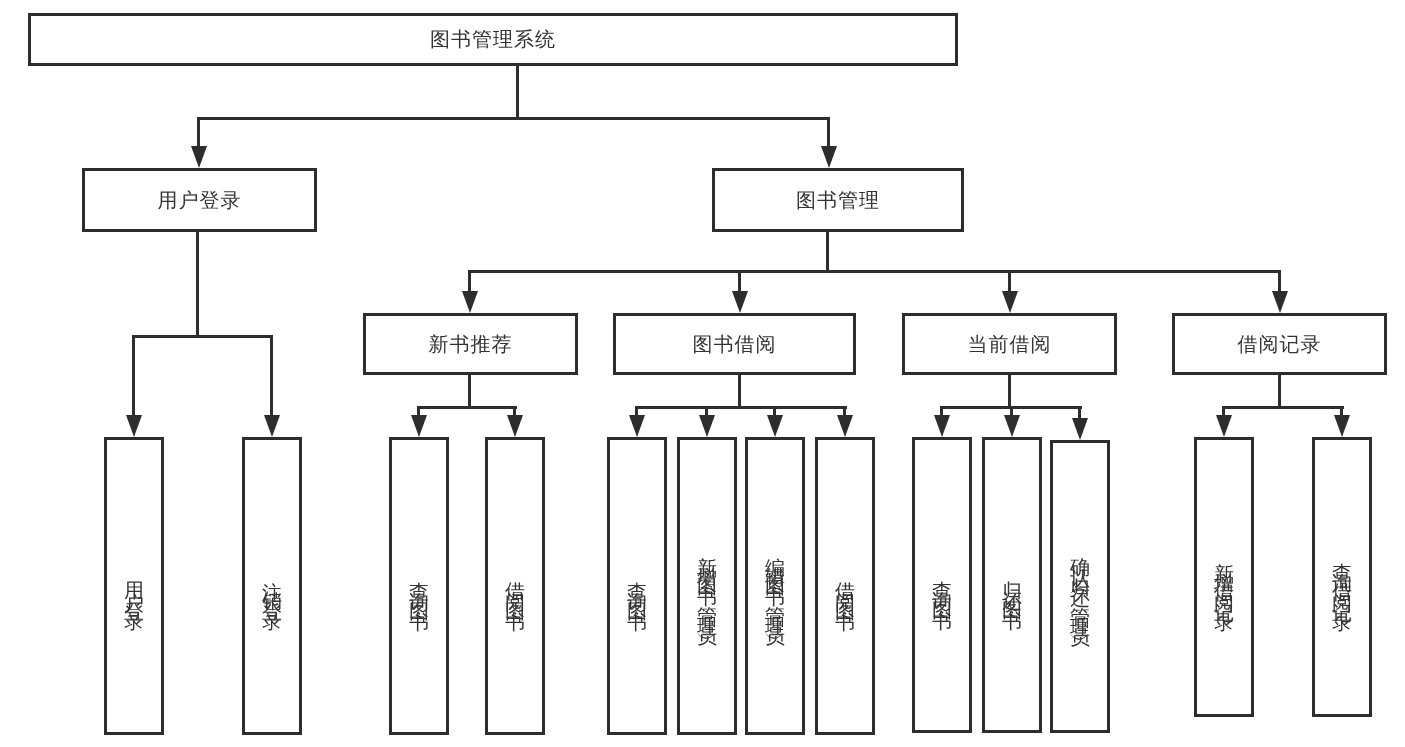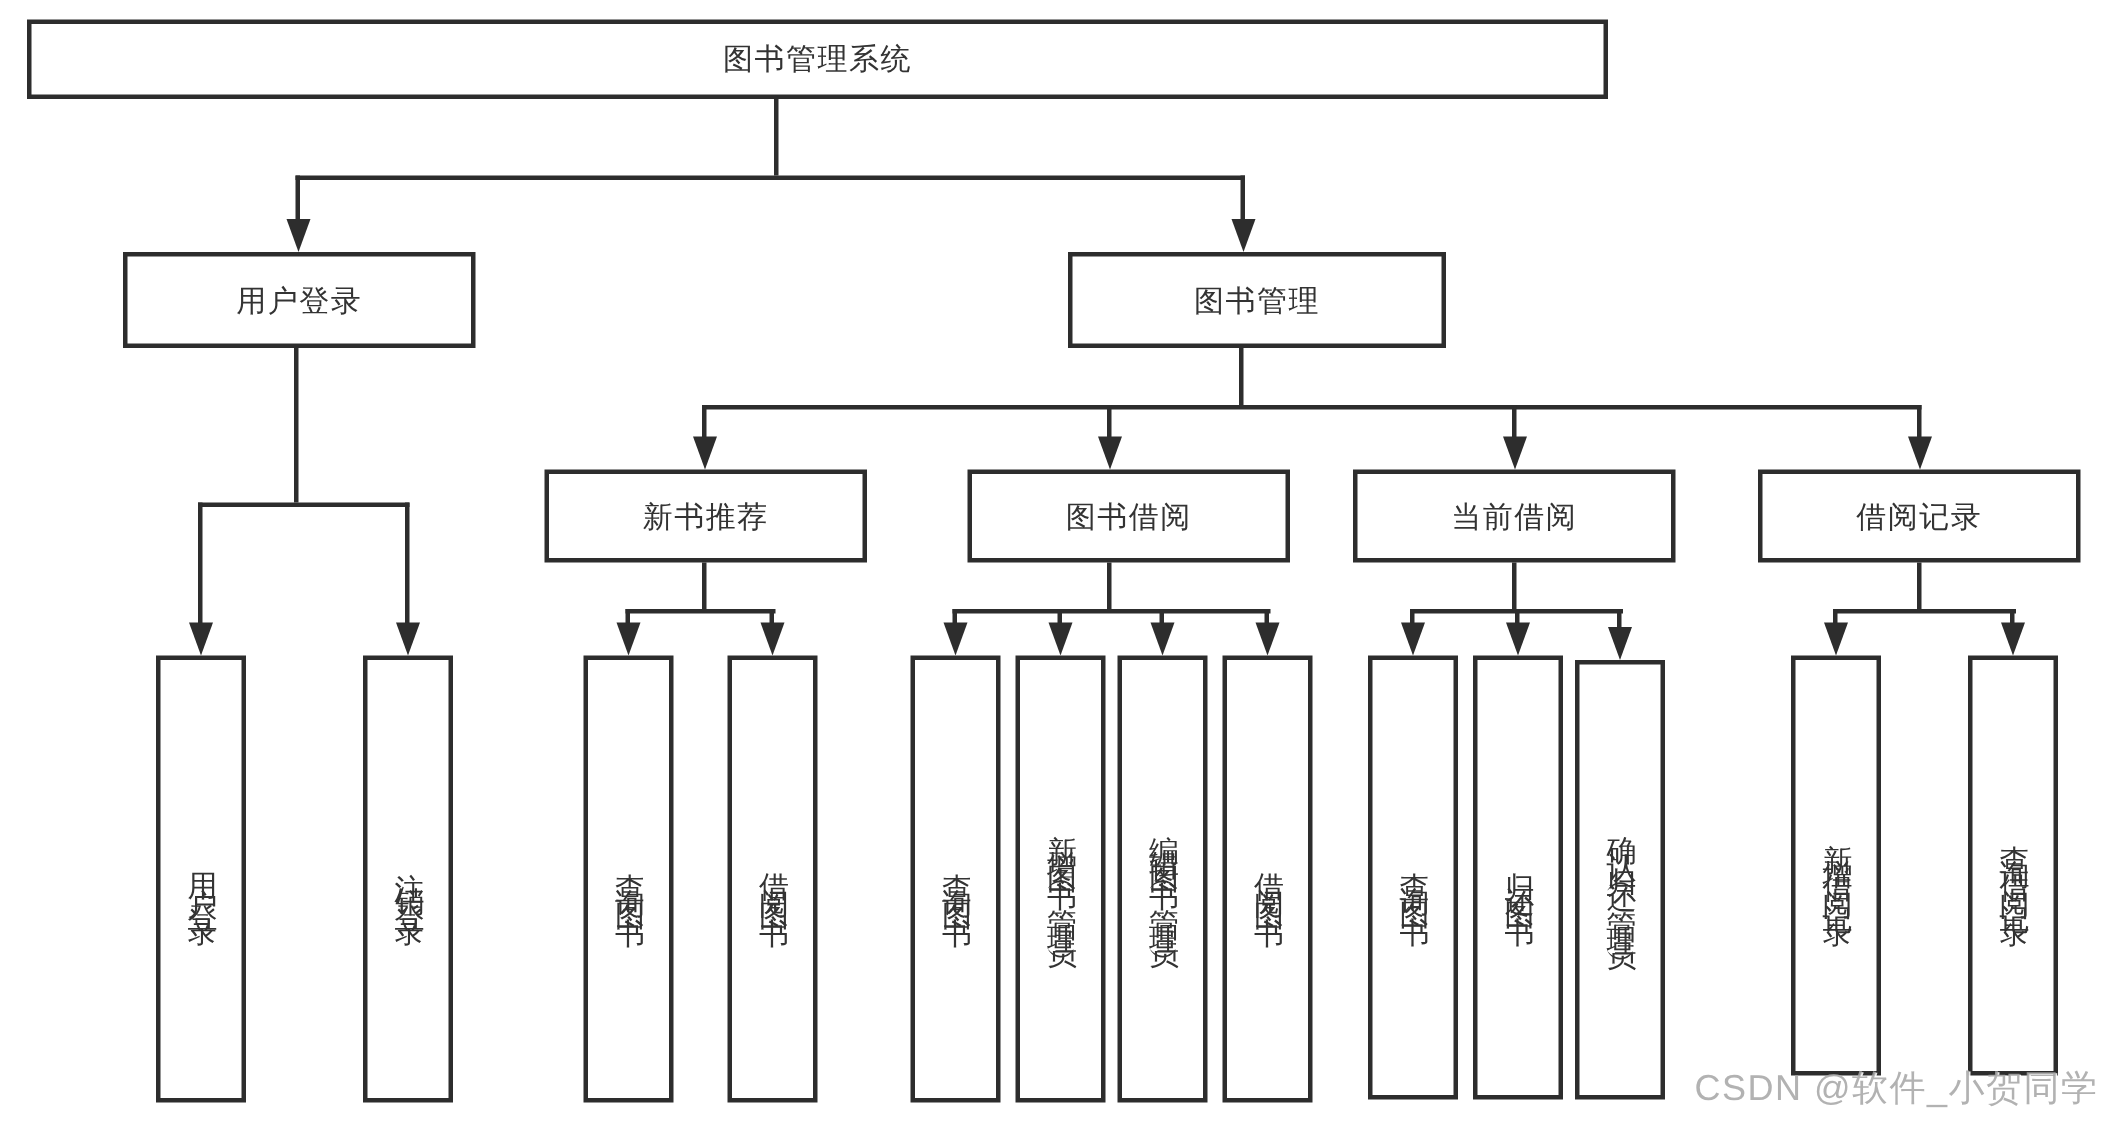--- a/index.html
+++ b/index.html
@@ -31,37 +31,37 @@
     font-size:24px; color:rgba(165,165,165,0.85);
     text-shadow:1px 1px 0 rgba(255,255,255,0.9);
     letter-spacing:1px; white-space:nowrap; z-index:5;
   }
 </style>
 </head>
 <body>
 
 <div id="stage">
 
-  <div class="box hbox" style="left:18px;top:13px;width:1054px;height:53px">
+  <div class="box hbox" style="left:28px;top:13px;width:930px;height:53px">
     <span>图书管理系统</span>
   </div>
 
   <div class="box hbox" style="left:82px;top:168px;width:235px;height:64px">
     <span>用户登录</span>
   </div>
 
   <div class="box hbox" style="left:712px;top:168px;width:252px;height:64px">
     <span>图书管理</span>
   </div>
 
   <div class="box hbox" style="left:363px;top:313px;width:215px;height:62px">
     <span>新书推荐</span>
   </div>
 
-  <div class="box hbox" style="left:645px;top:313px;width:215px;height:62px">
+  <div class="box hbox" style="left:613px;top:313px;width:243px;height:62px">
     <span>图书借阅</span>
   </div>
 
   <div class="box hbox" style="left:1172px;top:313px;width:215px;height:62px">
     <span>借阅记录</span>
   </div>
 
   <div class="box hbox" style="left:902px;top:313px;width:215px;height:62px">
     <span>当前借阅</span>
   </div>
@@ -164,14 +164,13 @@
   <div class="vline" style="left:1078px;top:406px;height:12px"></div>
   <div class="arrow" style="left:934px;top:415px"></div>
   <div class="arrow" style="left:1004px;top:415px"></div>
   <div class="arrow" style="left:1072px;top:418px"></div>
 
   <div class="vline" style="left:1222px;top:406px;height:12px"></div>
   <div class="vline" style="left:1340px;top:406px;height:12px"></div>
   <div class="arrow" style="left:1216px;top:415px"></div>
   <div class="arrow" style="left:1334px;top:415px"></div>
 
-  <div class="watermark">CSDN @软件_小贺同学</div>
 </div>
 
 </body></html>

